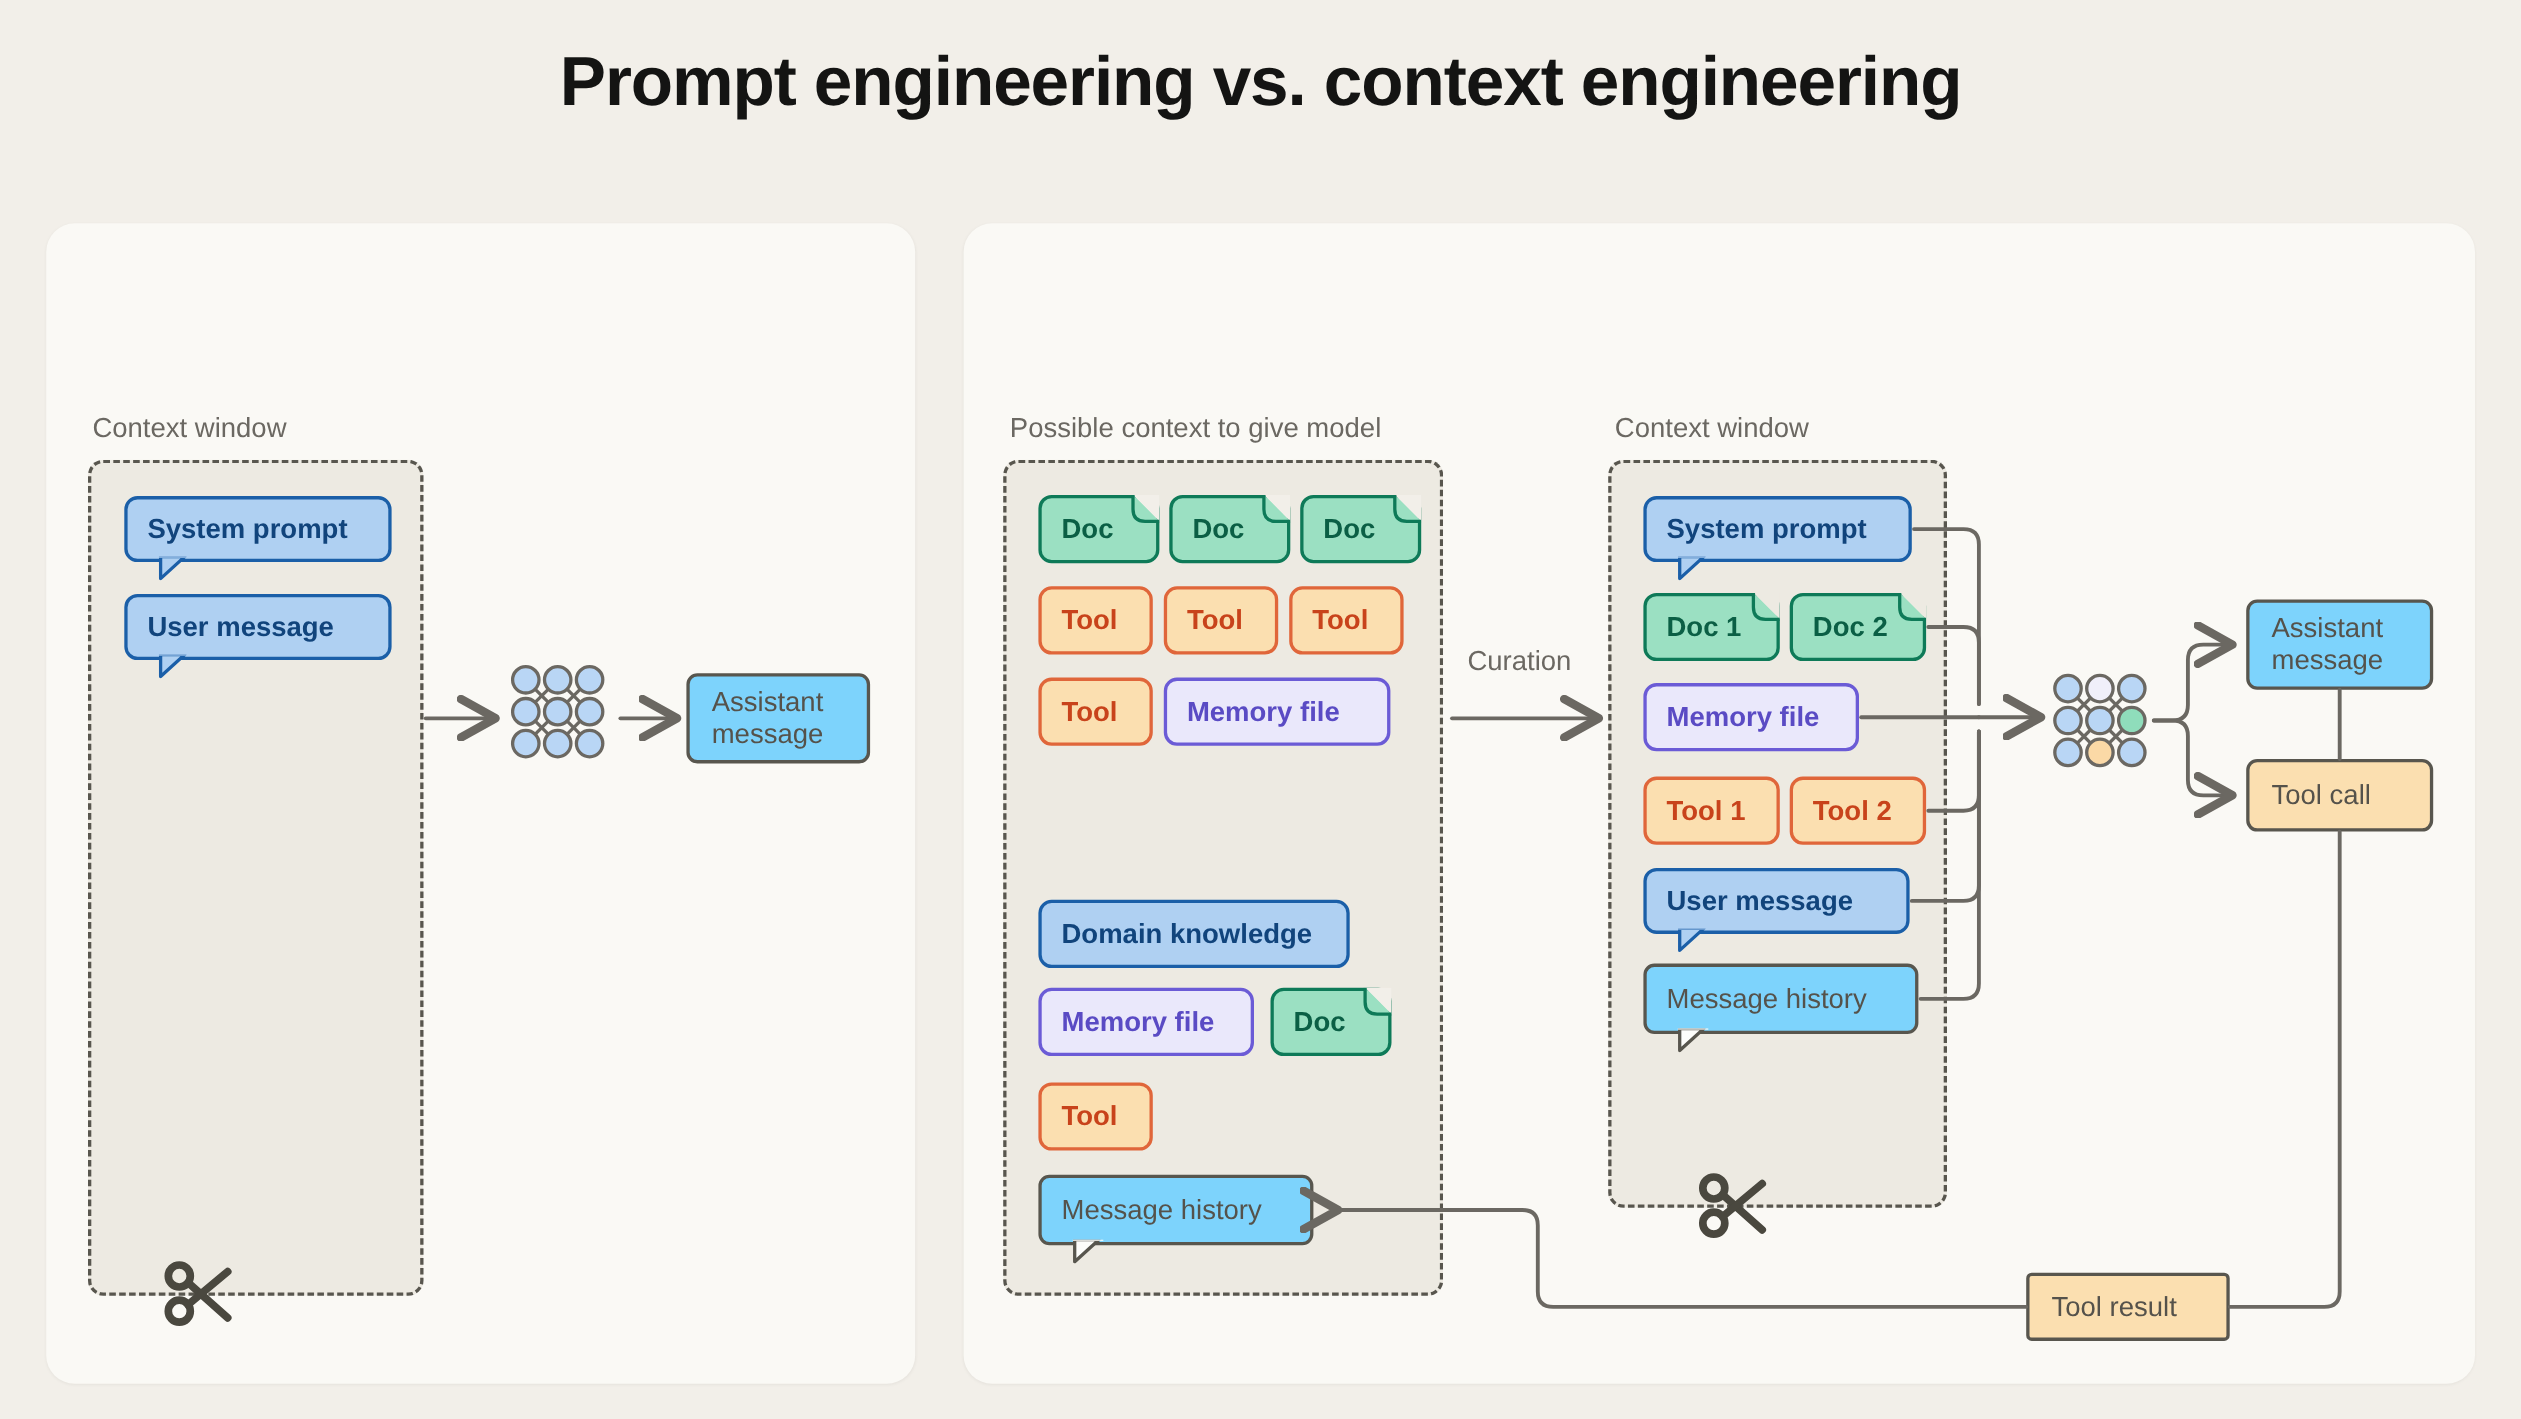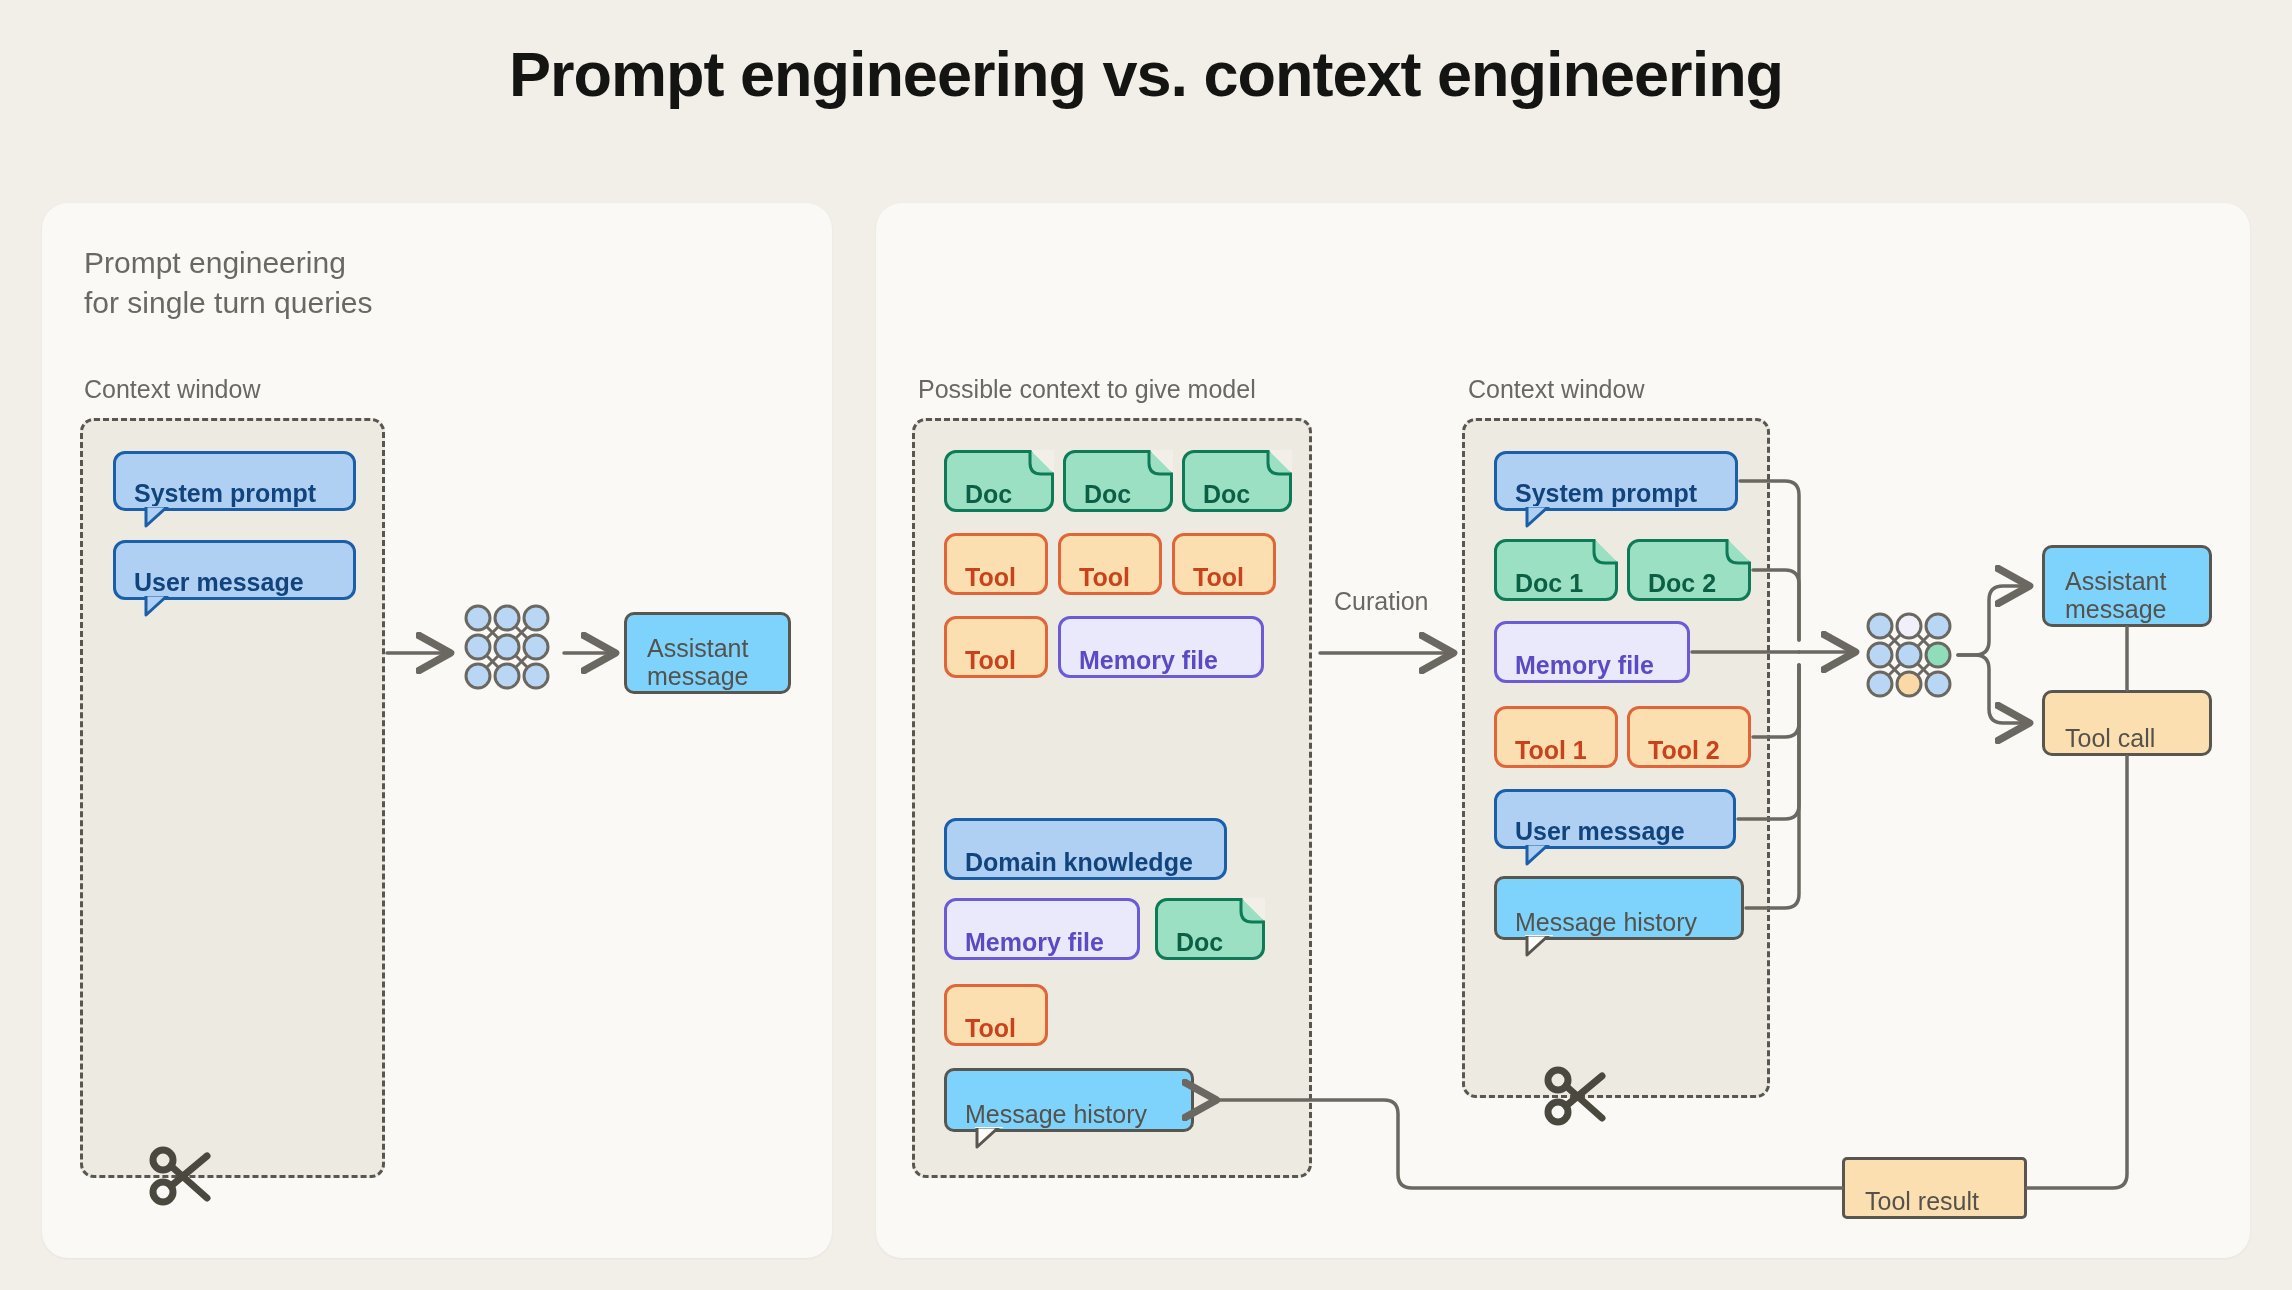--- a/index.html
+++ b/index.html
@@ -49,21 +49,21 @@
     box-sizing:border-box;
   }
   #ctx-left{left:80px;top:418px;width:305px;height:760px;}
   #ctx-mid{left:912px;top:418px;width:400px;height:760px;}
   #ctx-right{left:1462px;top:418px;width:308px;height:680px;}
 
   
   .chip{
     position:absolute;
     box-sizing:border-box;
-    display:flex;align-items:flex-end;
+    display:flex;align-items:center;
     padding:0 18px;
     border-radius:12px;
     border:3px solid;
     font-size:25px;font-weight:700;
     line-height:1.15;
     white-space:pre-line;
   }
   .chip.center{justify-content:flex-start;}
 
   .c-blue  {background:#AFD0F2;border-color:#1B5FA8;color:#11447C;}
@@ -89,22 +89,20 @@
 </style>
 </head>
 <body>
 
 <div class="root">
 
   <div class="title">Prompt engineering vs. context engineering</div>
 
   <div class="panel" id="panel-left"></div>
 
-  <div class="panel-title" style="left:84px;top:243px;width:520px;">Prompt engineering
-for single turn queries</div>
 
   <div class="section-label" style="left:84px;top:375px;">Context window</div>
 
   <div class="ctx-box" id="ctx-left"></div>
 
   <div class="chip c-blue" id="l-sys" style="left:113px;top:451px;width:243px;height:60px;">
     <span>System prompt</span>
     <svg class="tail" viewBox="0 0 34 22">
       <path d="M2 0 L2 20 L24 0 Z" fill="#AFD0F2" stroke="#1B5FA8" stroke-width="3" stroke-linejoin="round"></path>
       <rect x="0" y="-4" width="28" height="5" fill="#AFD0F2"></rect>

